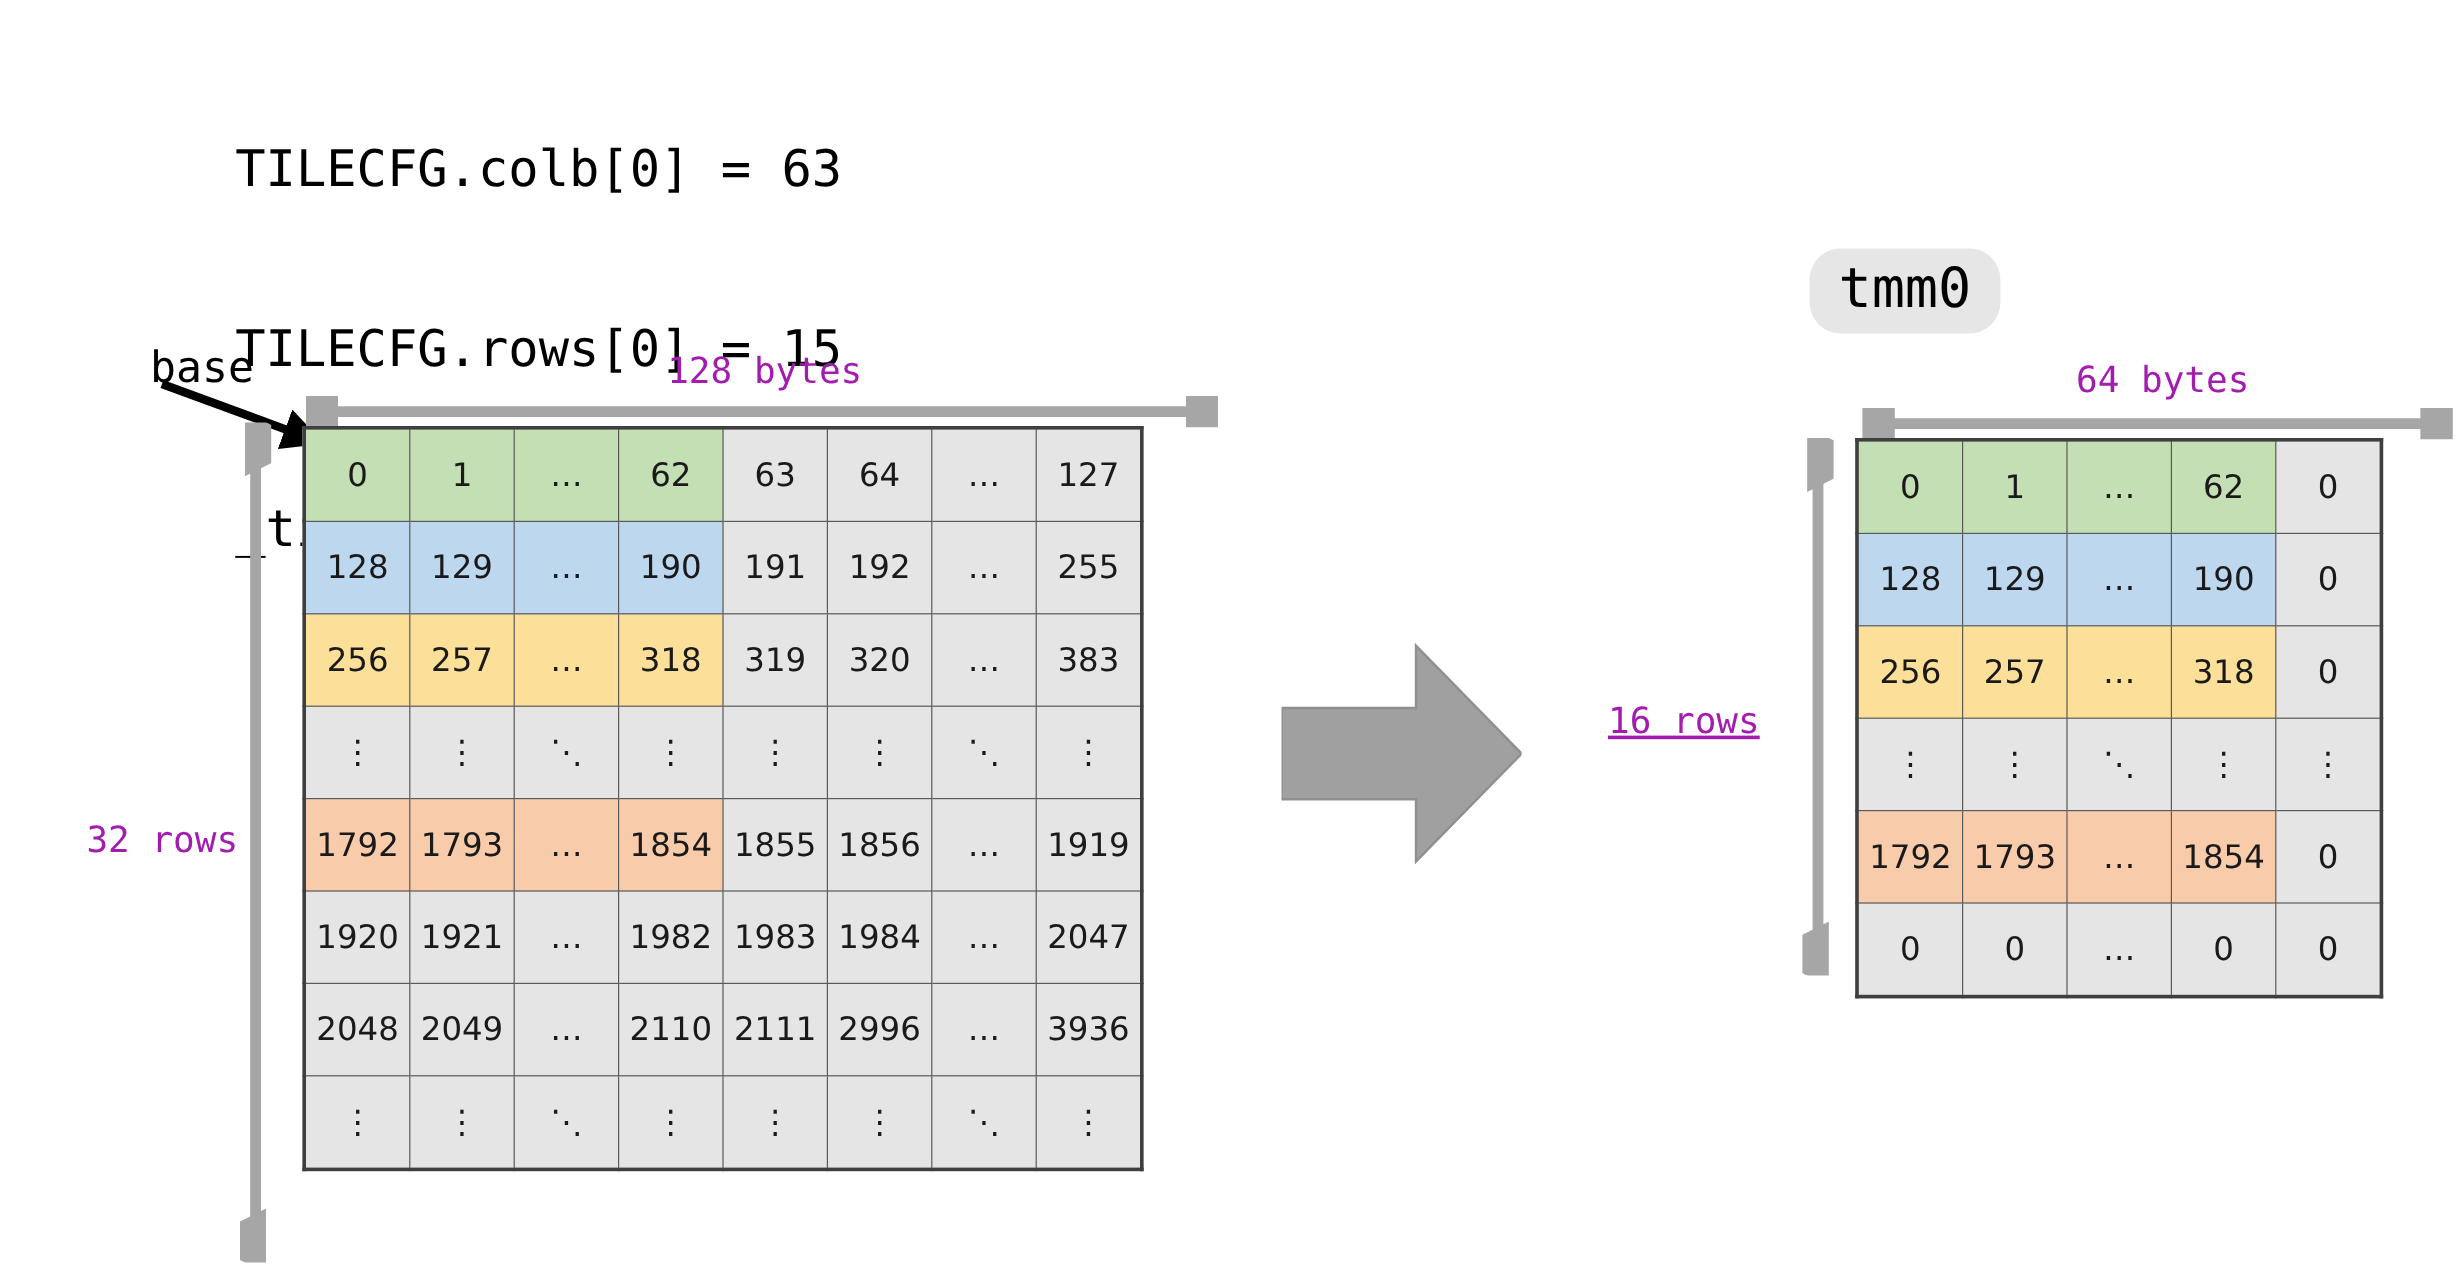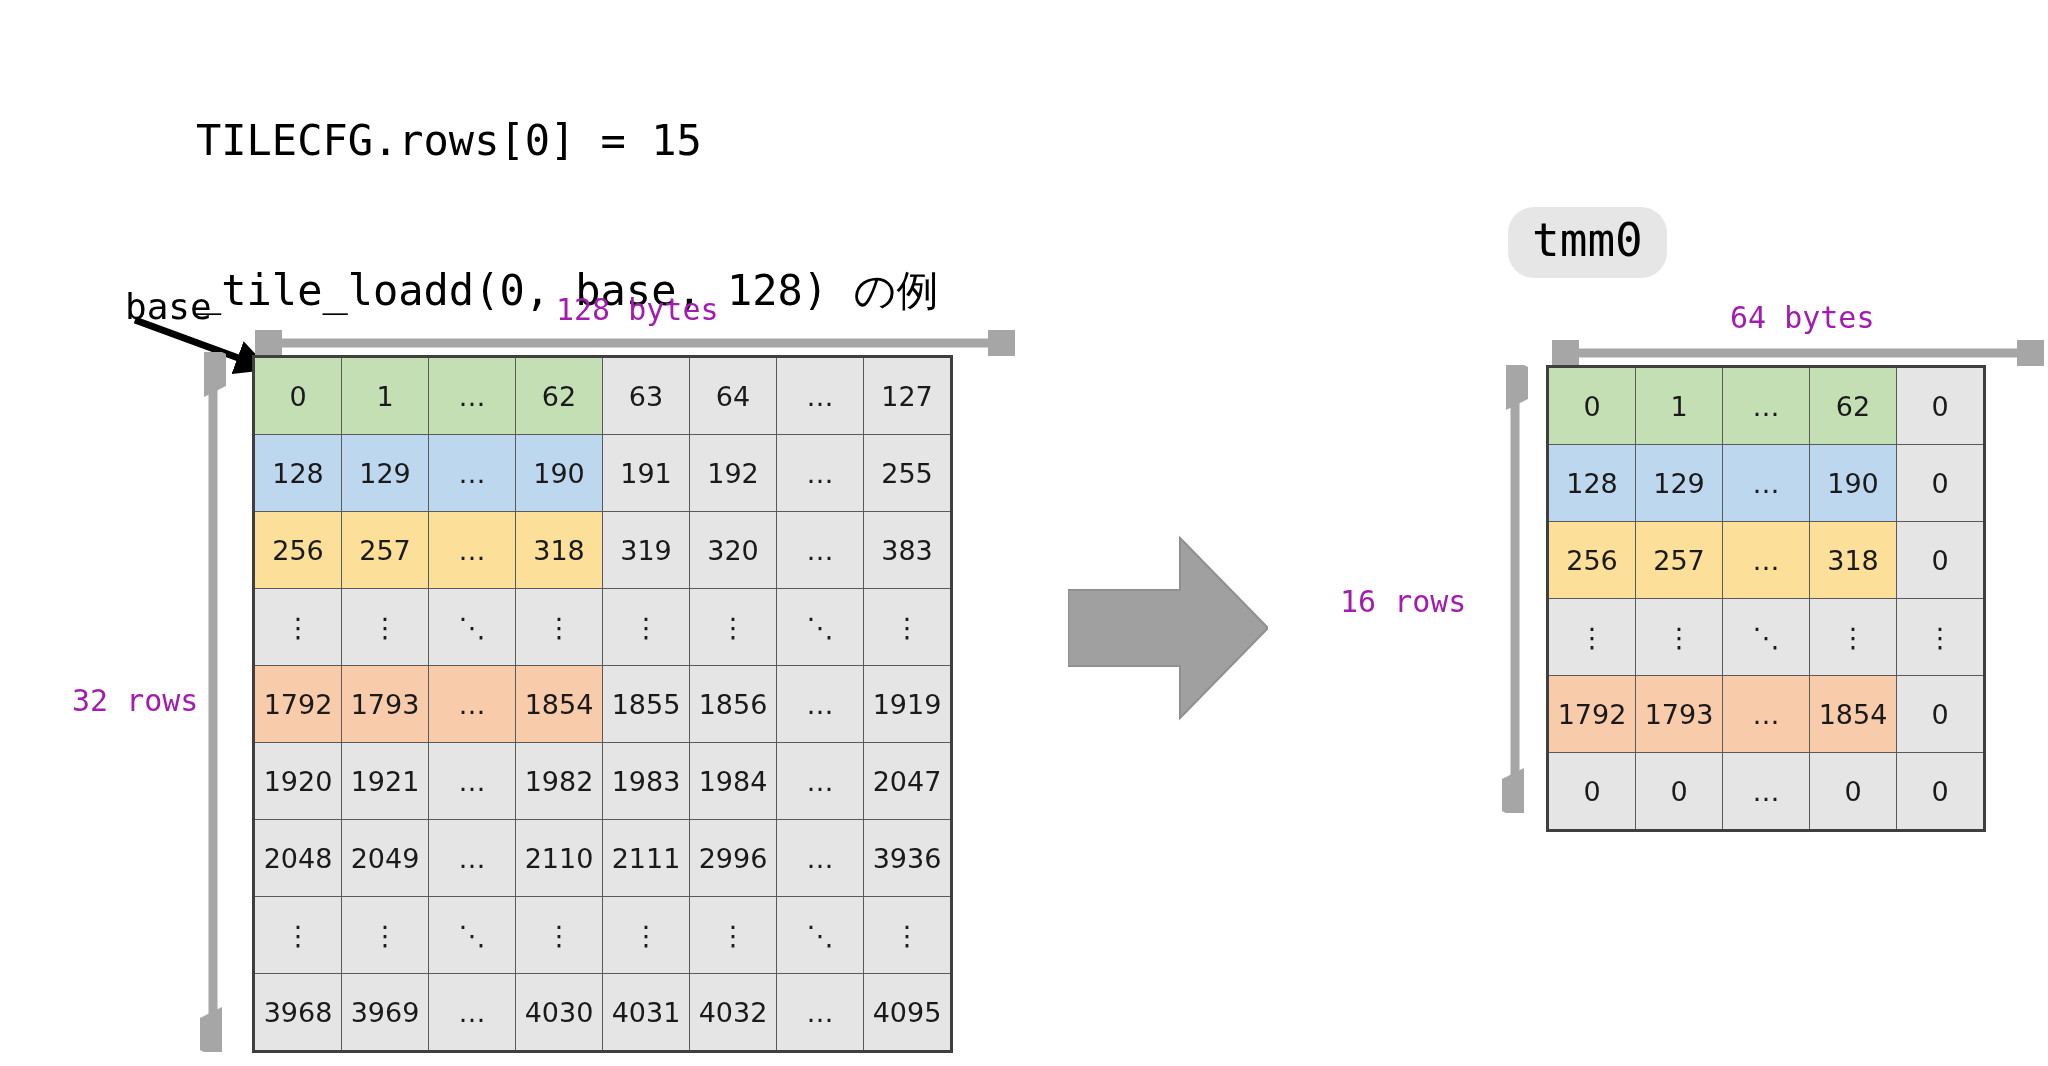--- a/index.html
+++ b/index.html
@@ -91,21 +91,21 @@
   
   #mem-height-arrow { left: 200px; top: 352px; height: 700px; }
   #mem-height-label { left: 48px; top: 683px; margin-left: 24px; }
 
   
   #tile-width-arrow { left: 1552px; top: 340px; width: 492px; }
   #tile-width-label { left: 1730px; top: 300px; }
 
   
   #tile-height-arrow { left: 1502px; top: 365px; height: 448px; }
-  #tile-height-label { left: 1340px; top: 584px; }
+  #tile-height-label { left: 1340px; top: 584px; text-decoration: underline; }
 
   
   #base-label {
     position: absolute;
     left: 125px; top: 275px;
     font-family: "DejaVu Sans Mono", "Liberation Mono", monospace;
     font-size: 36px;
     color: #000000;
     margin-top: 11px;
   }
@@ -132,20 +132,21 @@
   #flow-arrow {
     position: absolute;
     left: 1068px; top: 528px;
     width: 200px; height: 200px;
   }
 </style>
 </head>
 <body>
 
 <div id="code-block">
+  <span class="code-line">TILECFG.colb[0] = 63</span>
   <span class="code-line">TILECFG.rows[0] = 15</span>
   <span class="code-line">_tile_loadd(0, base, 128) の例</span>
 </div>
 
 <div id="base-label">base</div>
 <svg id="base-arrow" viewBox="0 0 150 60">
   <defs>
     <marker id="blk-head" markerWidth="5" markerHeight="5" refX="2.2" refY="2.5" orient="auto">
       <path d="M0,0 L5,2.5 L0,5 z" fill="#000000"></path>
     </marker>
@@ -254,30 +255,20 @@
       <tr>
         <td class="c-gray vdots">⋮</td>
         <td class="c-gray vdots">⋮</td>
         <td class="c-gray ddots">⋱</td>
         <td class="c-gray vdots">⋮</td>
         <td class="c-gray vdots">⋮</td>
         <td class="c-gray vdots">⋮</td>
         <td class="c-gray ddots">⋱</td>
         <td class="c-gray vdots">⋮</td>
       </tr>
-      <tr>
-        <td class="c-gray">3968</td>
-        <td class="c-gray">3969</td>
-        <td class="c-gray">…</td>
-        <td class="c-gray">4030</td>
-        <td class="c-gray">4031</td>
-        <td class="c-gray">4032</td>
-        <td class="c-gray">…</td>
-        <td class="c-gray">4095</td>
-      </tr>
     </tbody>
 </table>
 
 <svg id="flow-arrow" viewBox="0 0 200 200">
   <path d="M0,62 L112,62 L112,10 L200,100 L112,190 L112,138 L0,138 Z" fill="#a0a0a0" stroke="#8f8f8f" stroke-width="2"></path>
 </svg>
 
 <div id="tmm-badge">tmm0</div>
 
 <svg class="measure-h" id="tile-width-arrow" viewBox="0 0 492 26" preserveAspectRatio="none">

